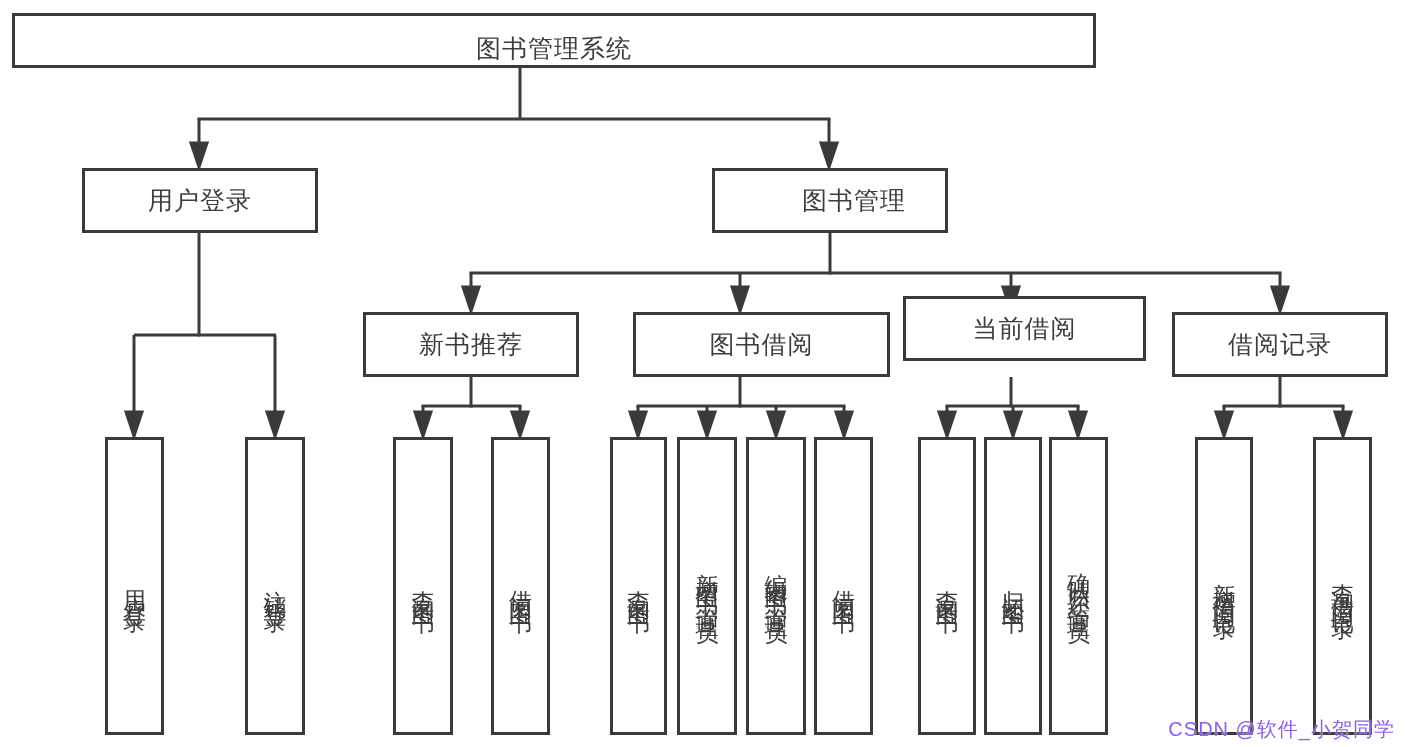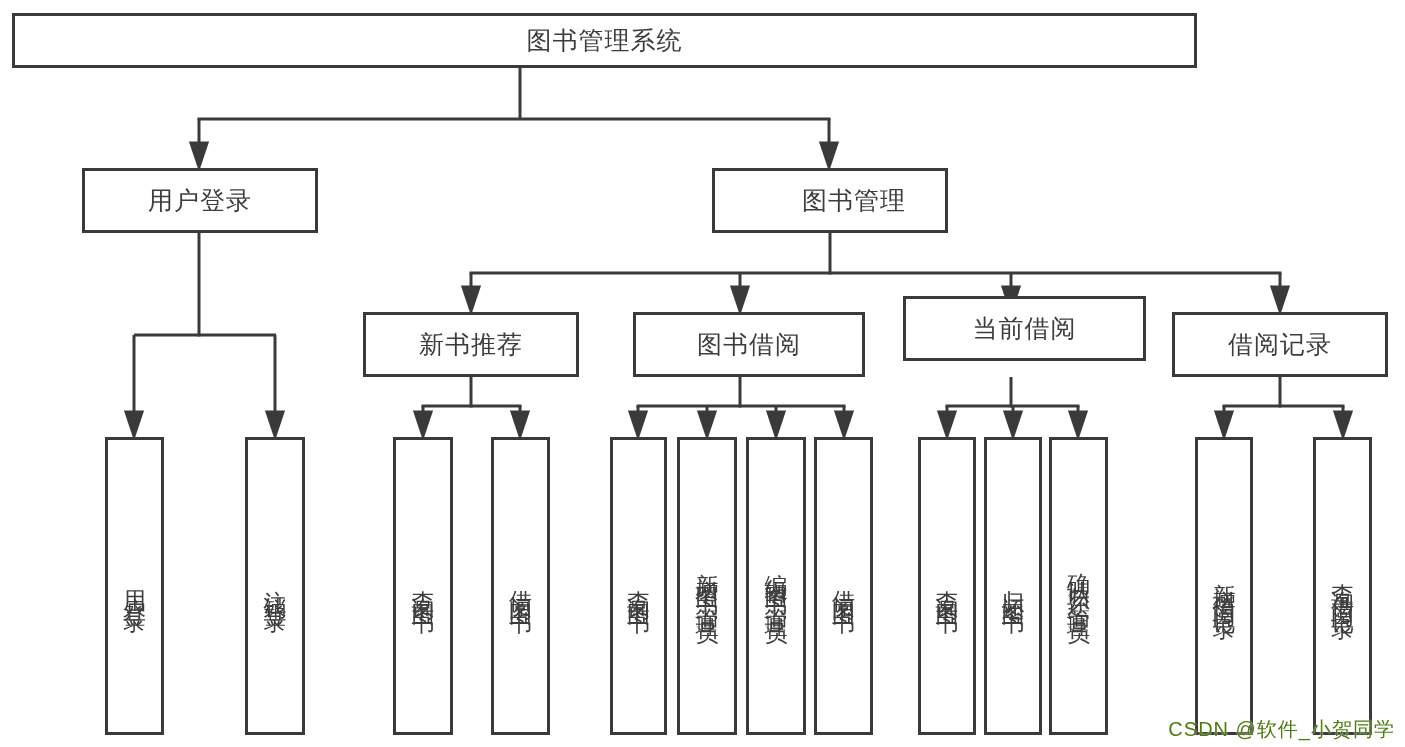--- a/index.html
+++ b/index.html
@@ -34,21 +34,21 @@
     font-size:23px;
     letter-spacing:7px;
     line-height:1;
     white-space:nowrap;
   }
   .watermark{
     position:absolute;
     right:10px;
     bottom:4px;
     font-size:20px;
-    color:#4d7c0f;
+    color:#8b5cf6;
     letter-spacing:1px;
     z-index:3;
     text-shadow:0 0 2px #ffffff;
     white-space:nowrap;
   }
 </style>
 </head>
 <body>
 
 <div class="canvas">
@@ -110,35 +110,35 @@
 
       <line x1="1280" y1="377" x2="1280" y2="407.5"></line>
       <line x1="1222.5" y1="406" x2="1344.5" y2="406"></line>
       <line x1="1224" y1="406" x2="1224" y2="420"></line>
       <polygon points="1216,412 1232,412 1224,436"></polygon>
       <line x1="1343" y1="406" x2="1343" y2="420"></line>
       <polygon points="1335,412 1351,412 1343,436"></polygon>
     </g>
   </svg>
 
-  <div class="node" style="left:12px;top:13px;width:1185px;height:55px;">
+  <div class="node" style="left:12px;top:13px;width:1084px;height:55px;align-items:flex-end;">
     <span class="h-lbl">图书管理系统</span>
   </div>
 
   <div class="node" style="left:82px;top:168px;width:236px;height:65px;">
     <span class="h-lbl">用户登录</span>
   </div>
   <div class="node" style="left:712px;top:168px;width:236px;height:65px;padding-left:48px;">
     <span class="h-lbl">图书管理</span>
   </div>
 
   <div class="node" style="left:363px;top:312px;width:216px;height:65px;">
     <span class="h-lbl">新书推荐</span>
   </div>
-  <div class="node" style="left:633px;top:312px;width:232px;height:65px;">
+  <div class="node" style="left:633px;top:312px;width:257px;height:65px;">
     <span class="h-lbl">图书借阅</span>
   </div>
   <div class="node" style="left:903px;top:296px;width:243px;height:65px;">
     <span class="h-lbl">当前借阅</span>
   </div>
   <div class="node" style="left:1172px;top:312px;width:216px;height:65px;text-align:right;">
     <span class="h-lbl">借阅记录</span>
   </div>
 
   <div class="node" style="left:105px;top:437px;width:59px;height:298px;">

